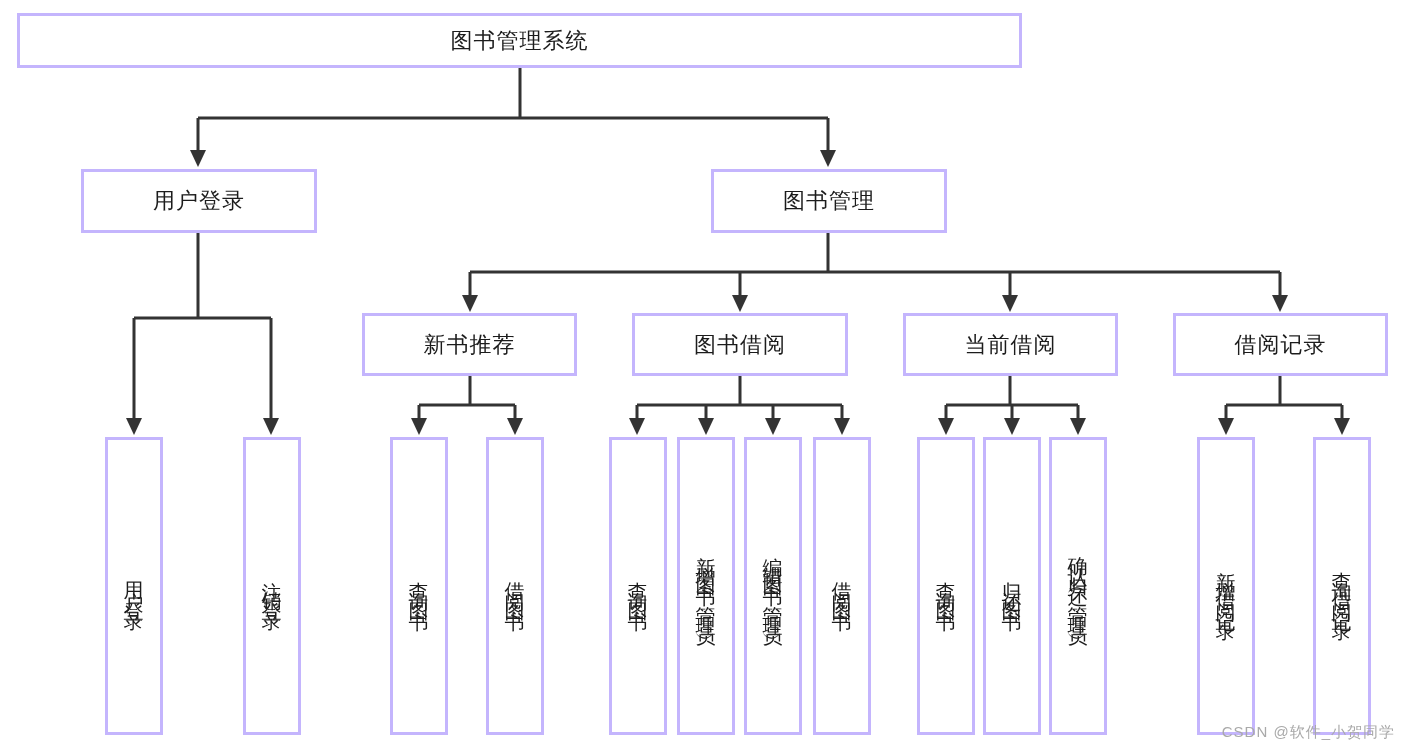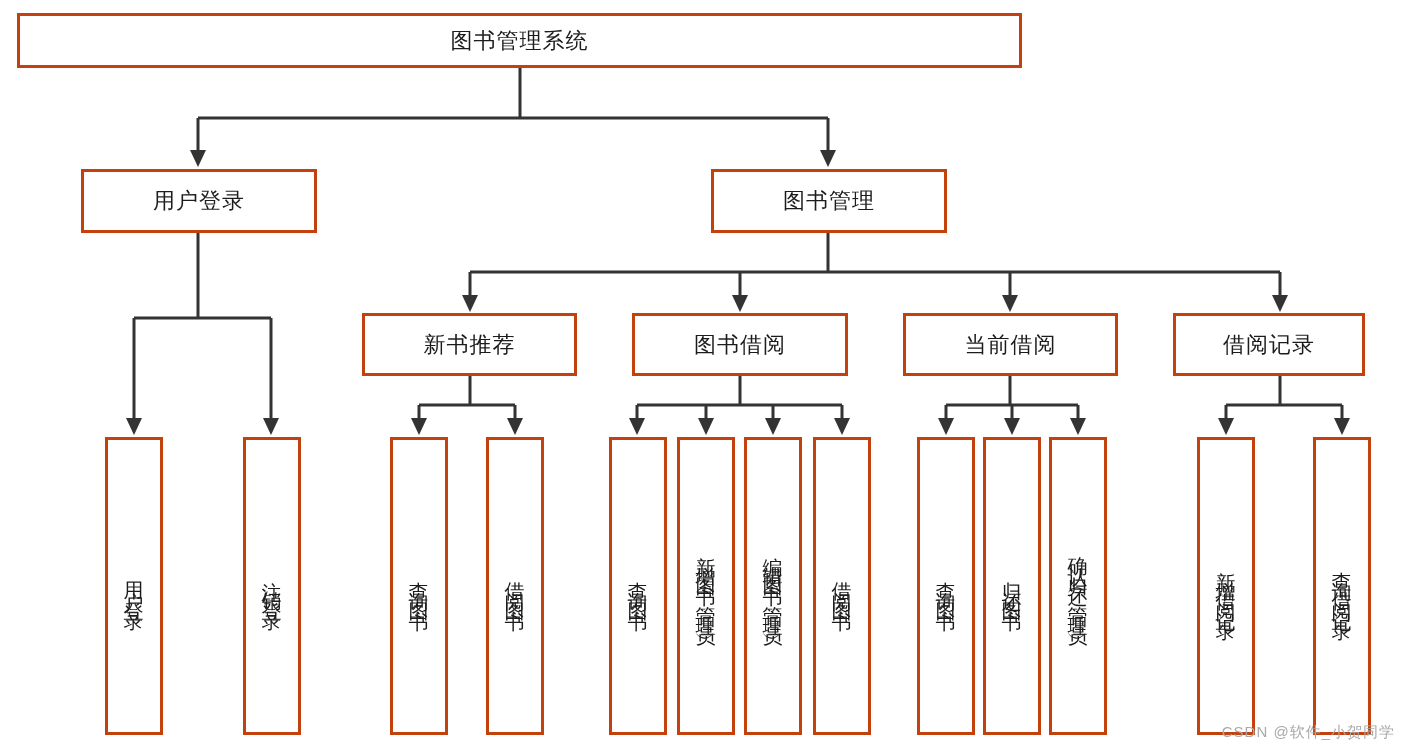--- a/index.html
+++ b/index.html
@@ -18,21 +18,21 @@
   .connectors {
     position: absolute;
     left: 0;
     top: 0;
     width: 1405px;
     height: 747px;
   }
   .box {
     position: absolute;
     box-sizing: border-box;
-    border: 3px solid #c2410c;
+    border: 3px solid #c4b5fd;
     background: #ffffff;
     color: #1c1c1c;
     display: flex;
     align-items: center;
     justify-content: center;
     text-align: center;
   }
   .hbox {
     font-size: 22px;
     letter-spacing: 1px;
@@ -112,21 +112,21 @@
   </svg>
 
   <div class="box hbox" style="left:17px; top:13px; width:1005px; height:55px;">图书管理系统</div>
 
   <div class="box hbox" style="left:81px; top:169px; width:236px; height:64px;">用户登录</div>
   <div class="box hbox" style="left:362px; top:313px; width:215px; height:63px;">新书推荐</div>
 
   <div class="box hbox" style="left:711px; top:169px; width:236px; height:64px;">图书管理</div>
   <div class="box hbox" style="left:632px; top:313px; width:216px; height:63px;">图书借阅</div>
   <div class="box hbox" style="left:903px; top:313px; width:215px; height:63px;">当前借阅</div>
-  <div class="box hbox" style="left:1173px; top:313px; width:192px; height:63px;">借阅记录</div>
+  <div class="box hbox" style="left:1173px; top:313px; width:215px; height:63px;">借阅记录</div>
 
   <div class="box vbox" style="left:105px; top:437px; width:58px; height:298px;">用户登录</div>
   <div class="box vbox" style="left:243px; top:437px; width:58px; height:298px;">注销登录</div>
 
   <div class="box vbox" style="left:390px; top:437px; width:58px; height:298px;">查询图书</div>
   <div class="box vbox" style="left:486px; top:437px; width:58px; height:298px;">借阅图书</div>
 
   <div class="box vbox" style="left:609px; top:437px; width:58px; height:298px;">查询图书</div>
   <div class="box vbox" style="left:677px; top:437px; width:58px; height:298px;">新增图书（管理员）</div>
   <div class="box vbox" style="left:744px; top:437px; width:58px; height:298px;">编辑图书（管理员）</div>

